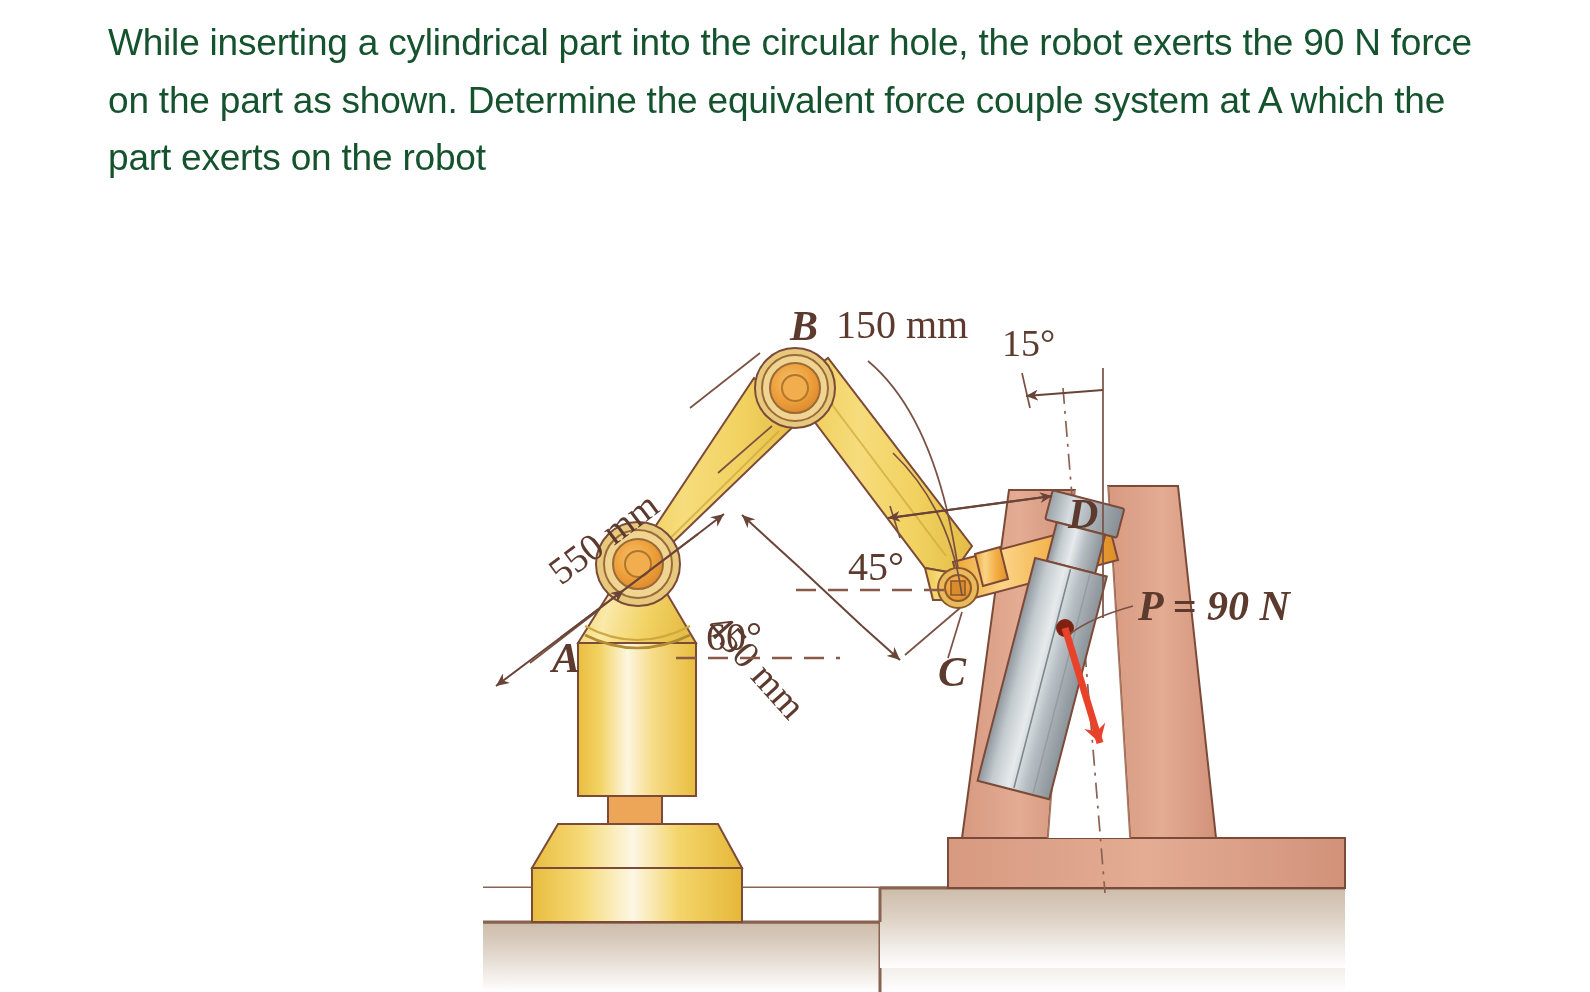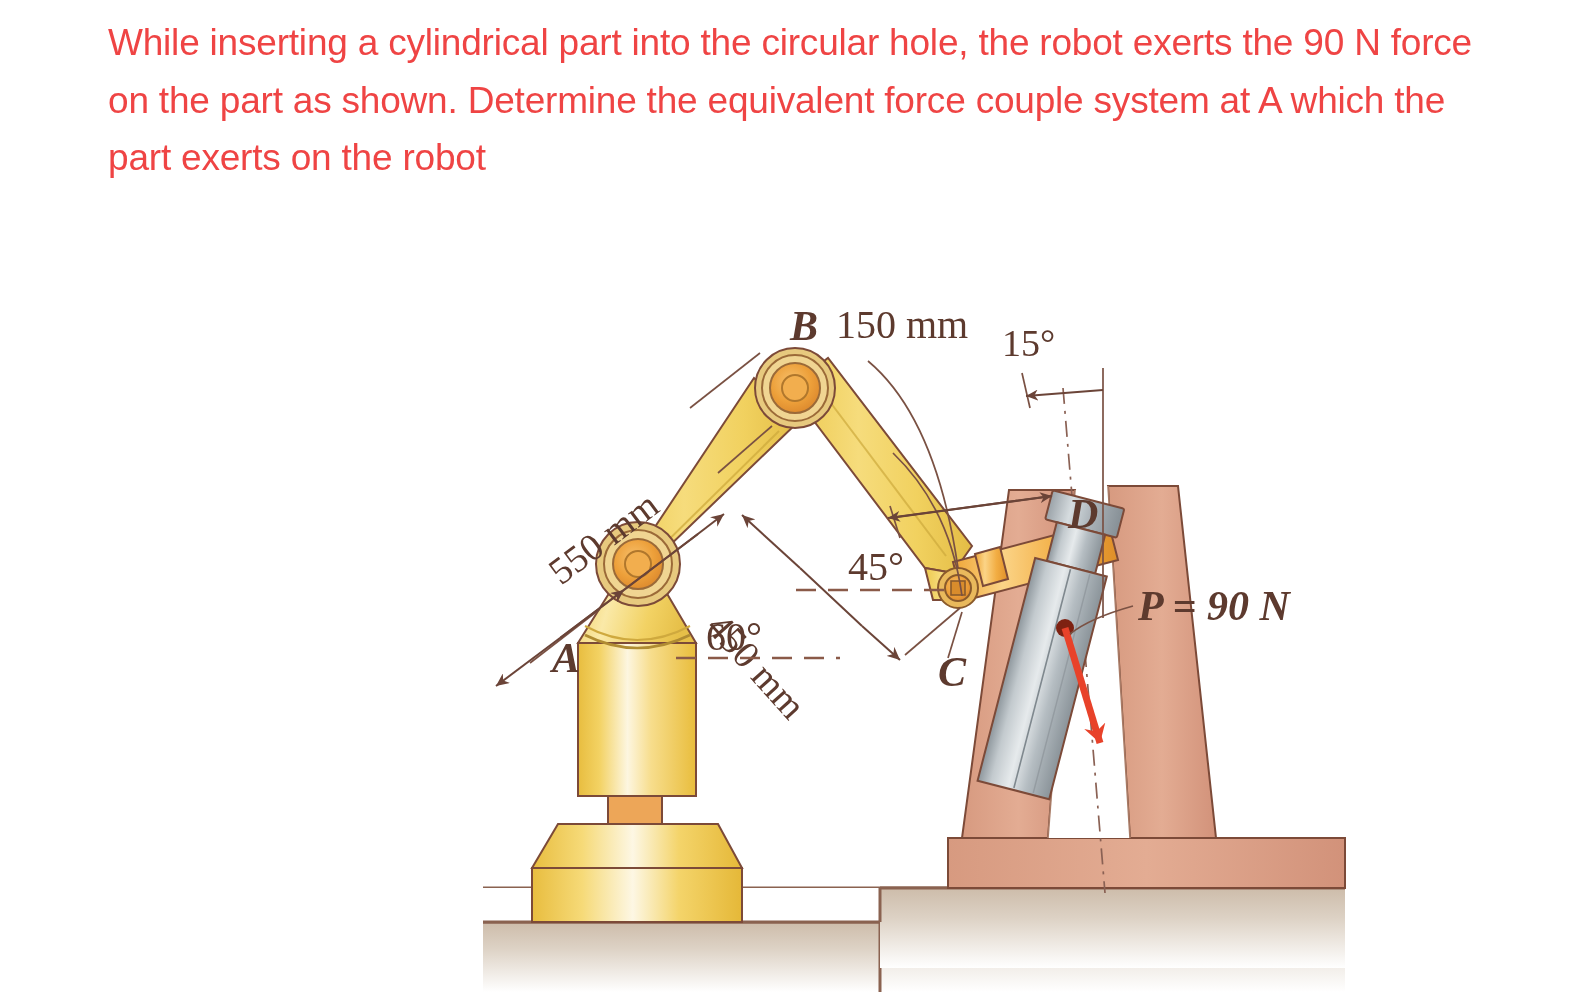--- a/index.html
+++ b/index.html
@@ -15,21 +15,21 @@
     font-family: "Liberation Sans", sans-serif;
   }
   #problem-statement {
     position: absolute;
     left: 108px;
     top: 14px;
     width: 1400px;
     font-family: "Liberation Sans", sans-serif;
     font-size: 37px;
     line-height: 1.56;
-    color: #ef4444;
+    color: #14532d;
     letter-spacing: -0.2px;
   }
   #figure-wrap {
     position: absolute;
     left: 0;
     top: 268px;
     width: 1590px;
     height: 724px;
   }
   svg#figure {

